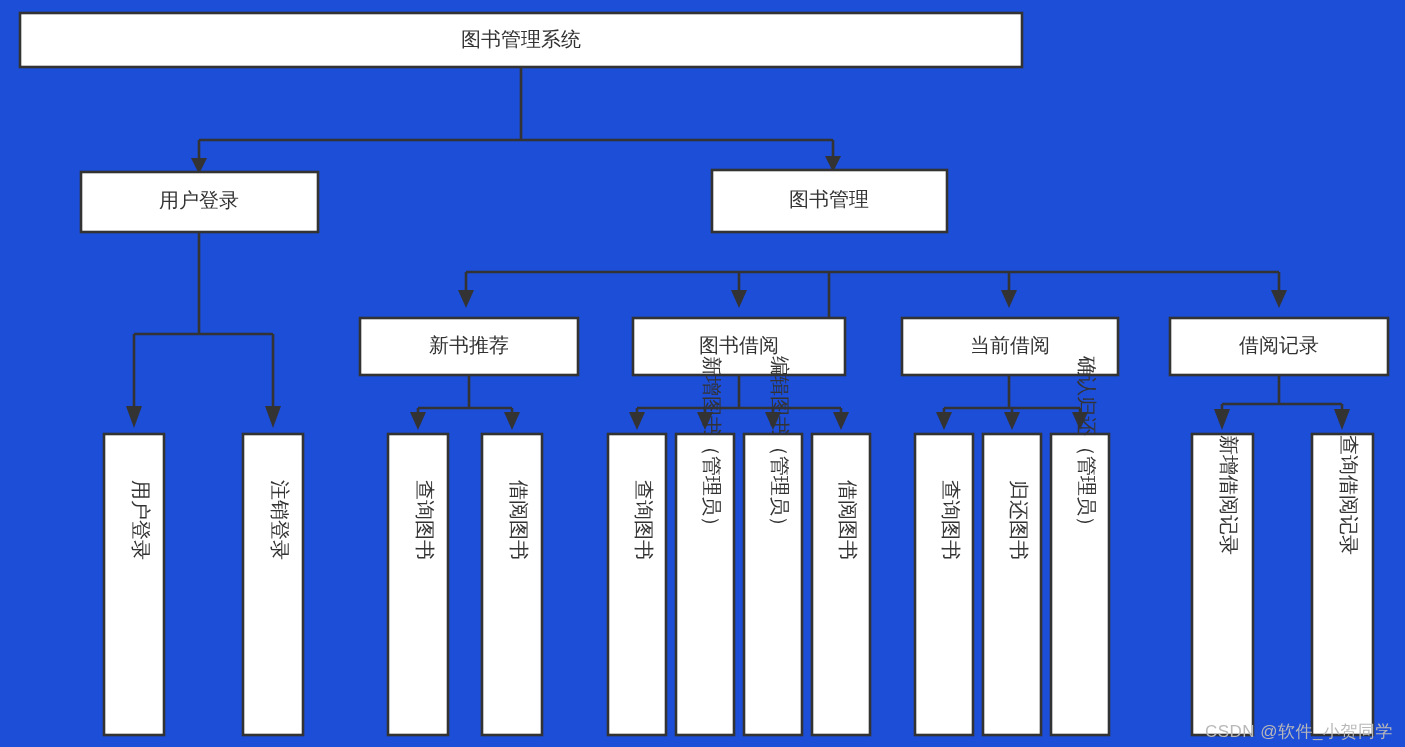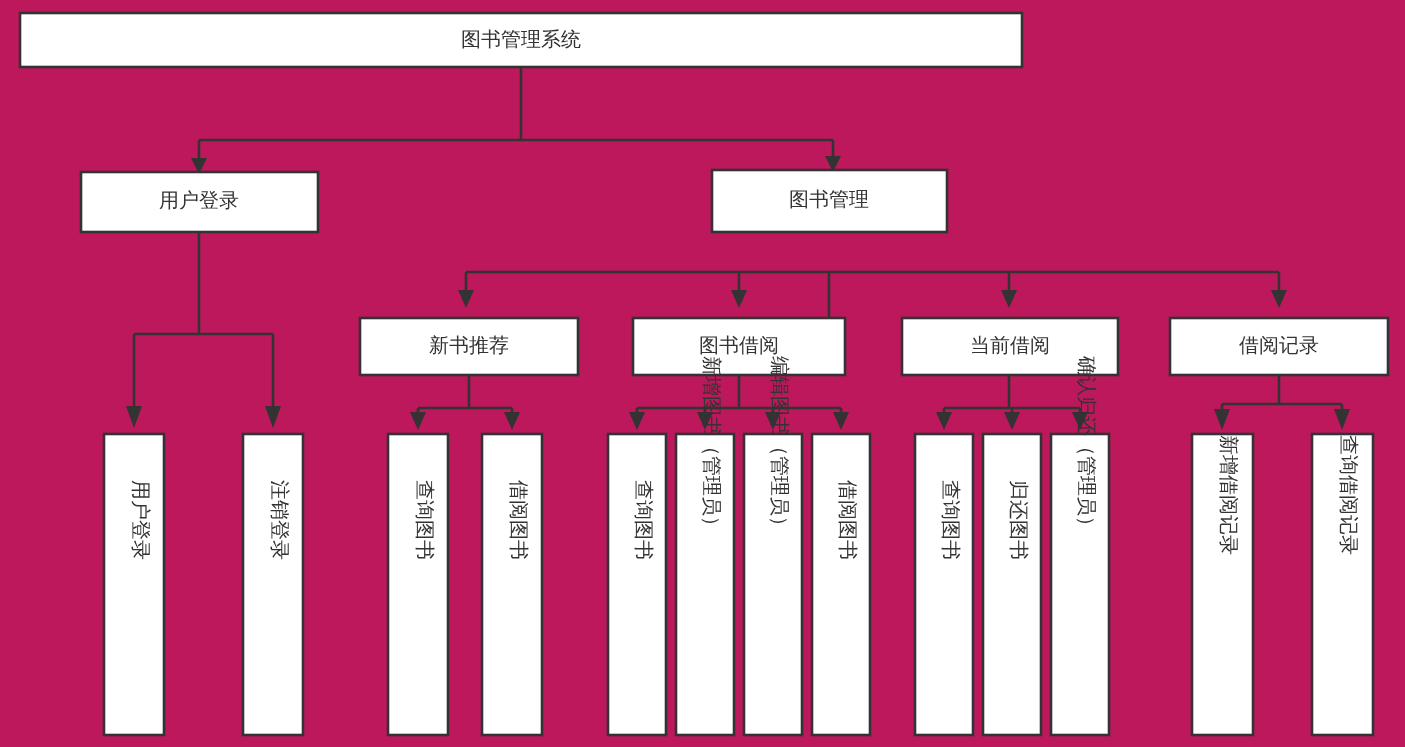--- a/index.html
+++ b/index.html
@@ -10,21 +10,21 @@
   body {
     width: 1405px;
     height: 747px;
     font-family: "Liberation Sans", sans-serif;
     overflow: hidden;
   }
   #diagram-root {
     position: relative;
     width: 1405px;
     height: 747px;
-    background: #be185d;
+    background: #1d4ed8;
   }
   svg.flow-canvas {
     position: absolute;
     top: 0;
     left: 0;
     width: 1405px;
     height: 747px;
   }
   .node-box {
     fill: #ffffff;
@@ -212,14 +212,15 @@
       <text class="node-label-vertical" transform="translate(1222,495) rotate(90)">新增借阅记录</text>
     </g>
 
     <g>
       <rect class="node-box" x="1312" y="434" width="61" height="301"></rect>
       <text class="node-label-vertical" transform="translate(1342,495) rotate(90)">查询借阅记录</text>
     </g>
 
   </svg>
 
+  <div class="watermark-text">CSDN @软件_小贺同学</div>
 
 </div>
 
 </body></html>

